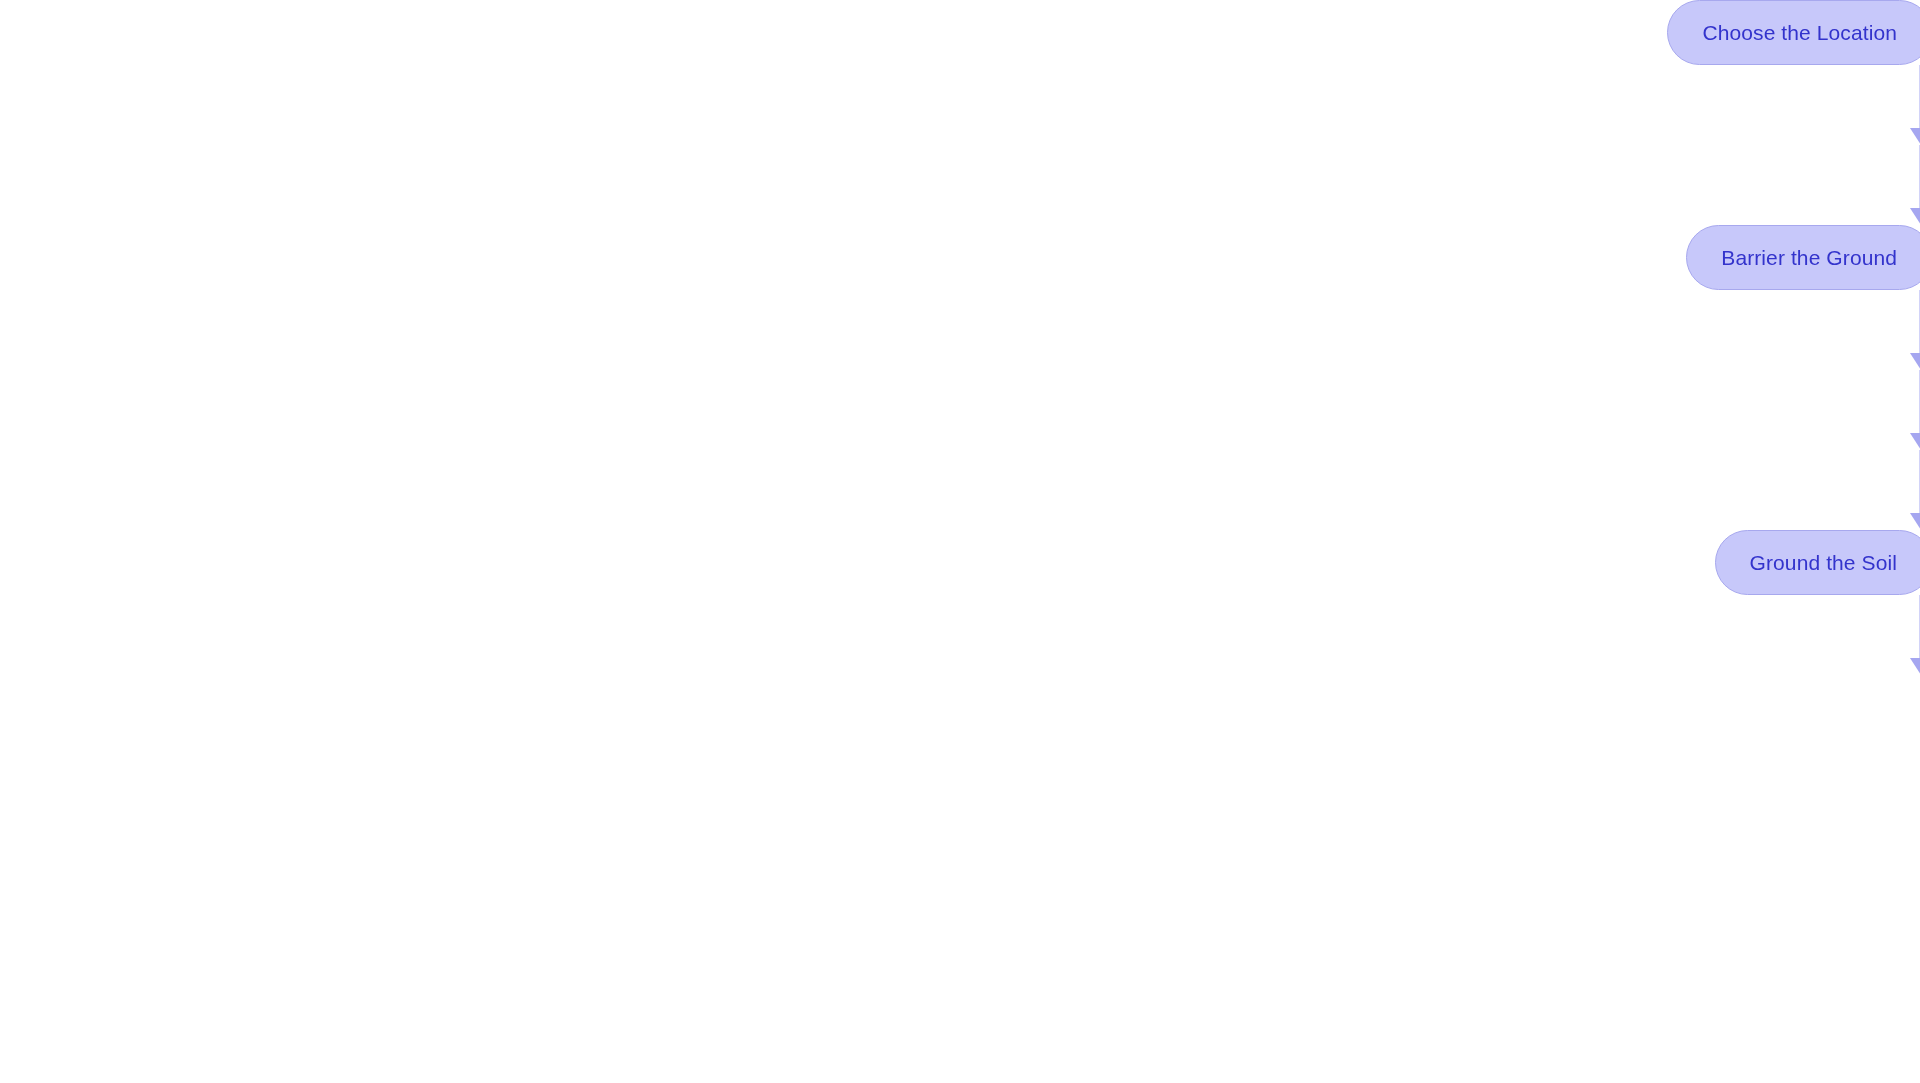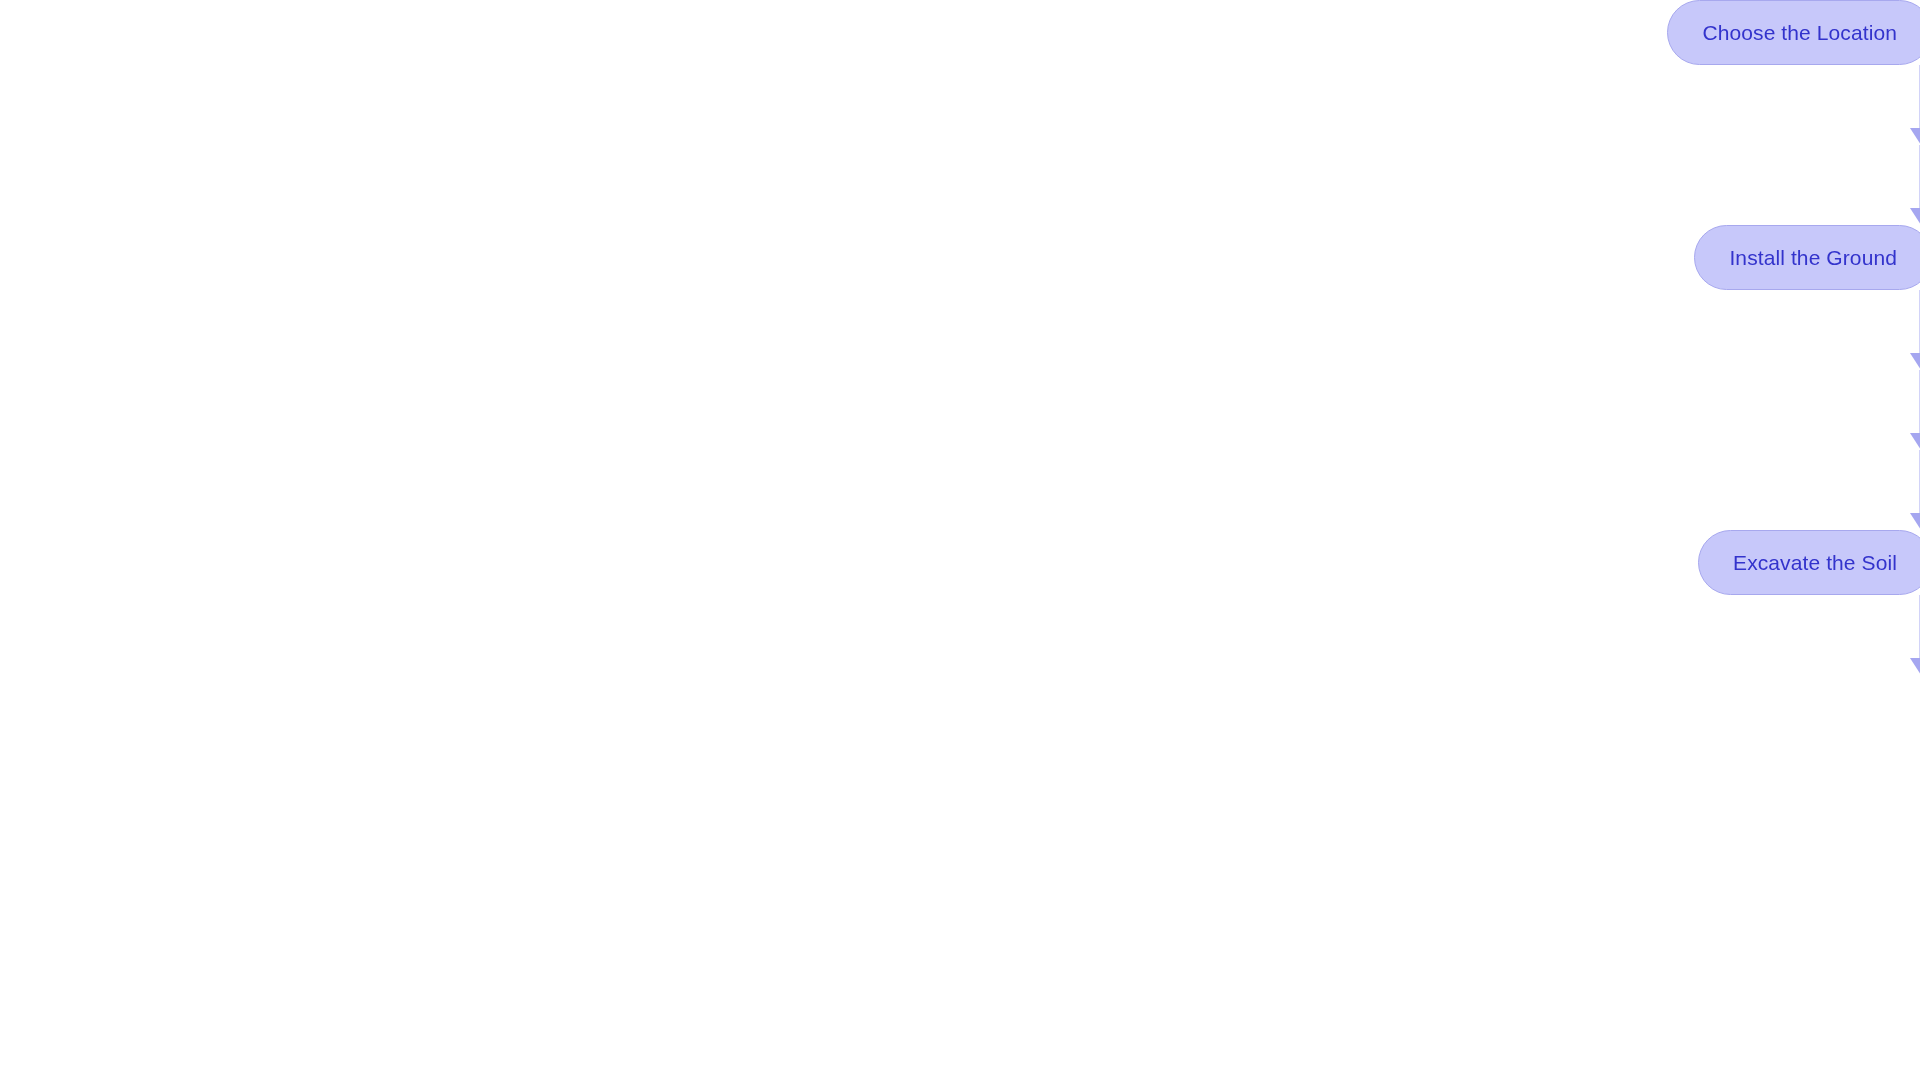--- a/index.html
+++ b/index.html
@@ -99,42 +99,42 @@
       <div class="connector-arrow"></div>
     </div>
 
 
     <div class="connector">
       <div class="connector-line"></div>
       <div class="connector-arrow"></div>
     </div>
 
     <div class="node">
-      <span class="node-label">Install the Ground</span>
+      <span class="node-label">Barrier the Ground</span>
     </div>
 
     <div class="connector">
       <div class="connector-line"></div>
       <div class="connector-arrow"></div>
     </div>
 
 
     <div class="connector">
       <div class="connector-line"></div>
       <div class="connector-arrow"></div>
     </div>
 
 
     <div class="connector">
       <div class="connector-line"></div>
       <div class="connector-arrow"></div>
     </div>
 
     <div class="node">
-      <span class="node-label">Excavate the Soil</span>
+      <span class="node-label">Ground the Soil</span>
     </div>
 
     <div class="connector">
       <div class="connector-line"></div>
       <div class="connector-arrow"></div>
     </div>
 
 
   </div>
 </div>

